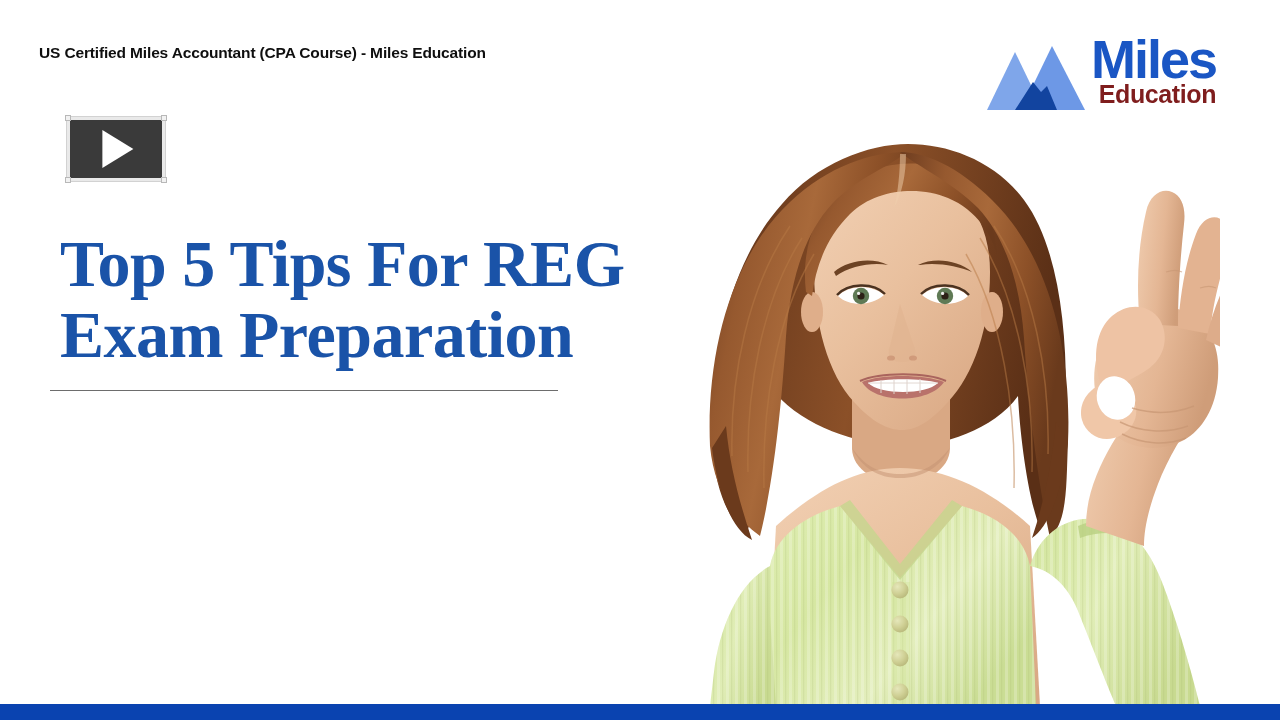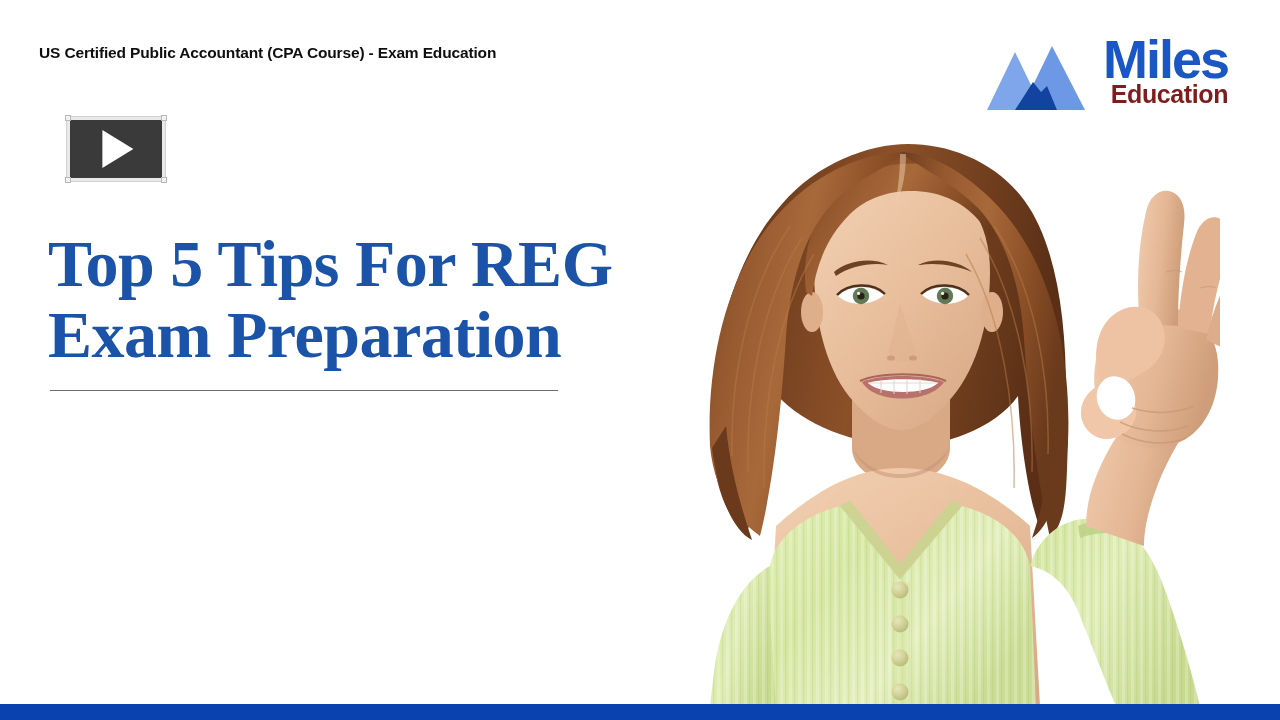--- a/index.html
+++ b/index.html
@@ -31,21 +31,20 @@
   
   #logo {
     position:absolute;
     left:985px; top:36px;
     width:240px; height:84px;
   }
   #logo-mark { position:absolute; left:0; top:6px; width:110px; height:70px; }
   #logo-word {
     position:absolute; left:106px; top:-4px;
     line-height:1;
-    margin-left:12px;
   }
   #logo-miles {
     font-size:54px; font-weight:bold; color:#1a56c4;
     letter-spacing:-2px;
     font-family:"Liberation Sans", sans-serif;
   }
   #logo-education {
     font-size:25px; font-weight:bold; color:#7f1d1d;
     letter-spacing:-0.4px; margin-top:-4px;
     text-align:right;
@@ -84,21 +83,21 @@
     position:absolute;
     left:48px; top:228px;
     width:560px;
     font-family:"Liberation Serif", serif;
     font-weight:bold;
     font-size:66px;
     line-height:1.08;
     color:#1a53a8;
     letter-spacing:-0.5px;
   }
-  #headline .hl-line { display:block; white-space:nowrap; }
+  #headline .hl-line { display:block; white-space:nowrap;margin-left:12px; }
   #headline-rule {
     position:absolute;
     left:50px; top:390px;
     width:508px; height:1px;
     background:#6d6d6d;
   }
 
   
   #bottom-band {
     position:absolute;
@@ -113,21 +112,21 @@
     left:600px; top:96px;
     width:620px; height:610px;
   }
   #photo svg { display:block; width:100%; height:100%; }
 </style>
 </head>
 <body>
 
 <div id="slide">
 
-  <div id="course-title">US Certified Public Accountant (CPA Course) - Exam Education</div>
+  <div id="course-title">US Certified Miles Accountant (CPA Course) - Miles Education</div>
 
   <div id="logo">
     <svg id="logo-mark" viewBox="0 0 110 70">
       <polygon points="2,68 30,10 58,68" fill="#7fa6ea"></polygon>
       <polygon points="36,68 67,4 100,68" fill="#6d98e6"></polygon>
       <polygon points="30,68 48,40 56,50 62,44 72,68" fill="#12449f"></polygon>
     </svg>
     <div id="logo-word">
       <div id="logo-miles">Miles</div>
       <div id="logo-education">Education</div>

